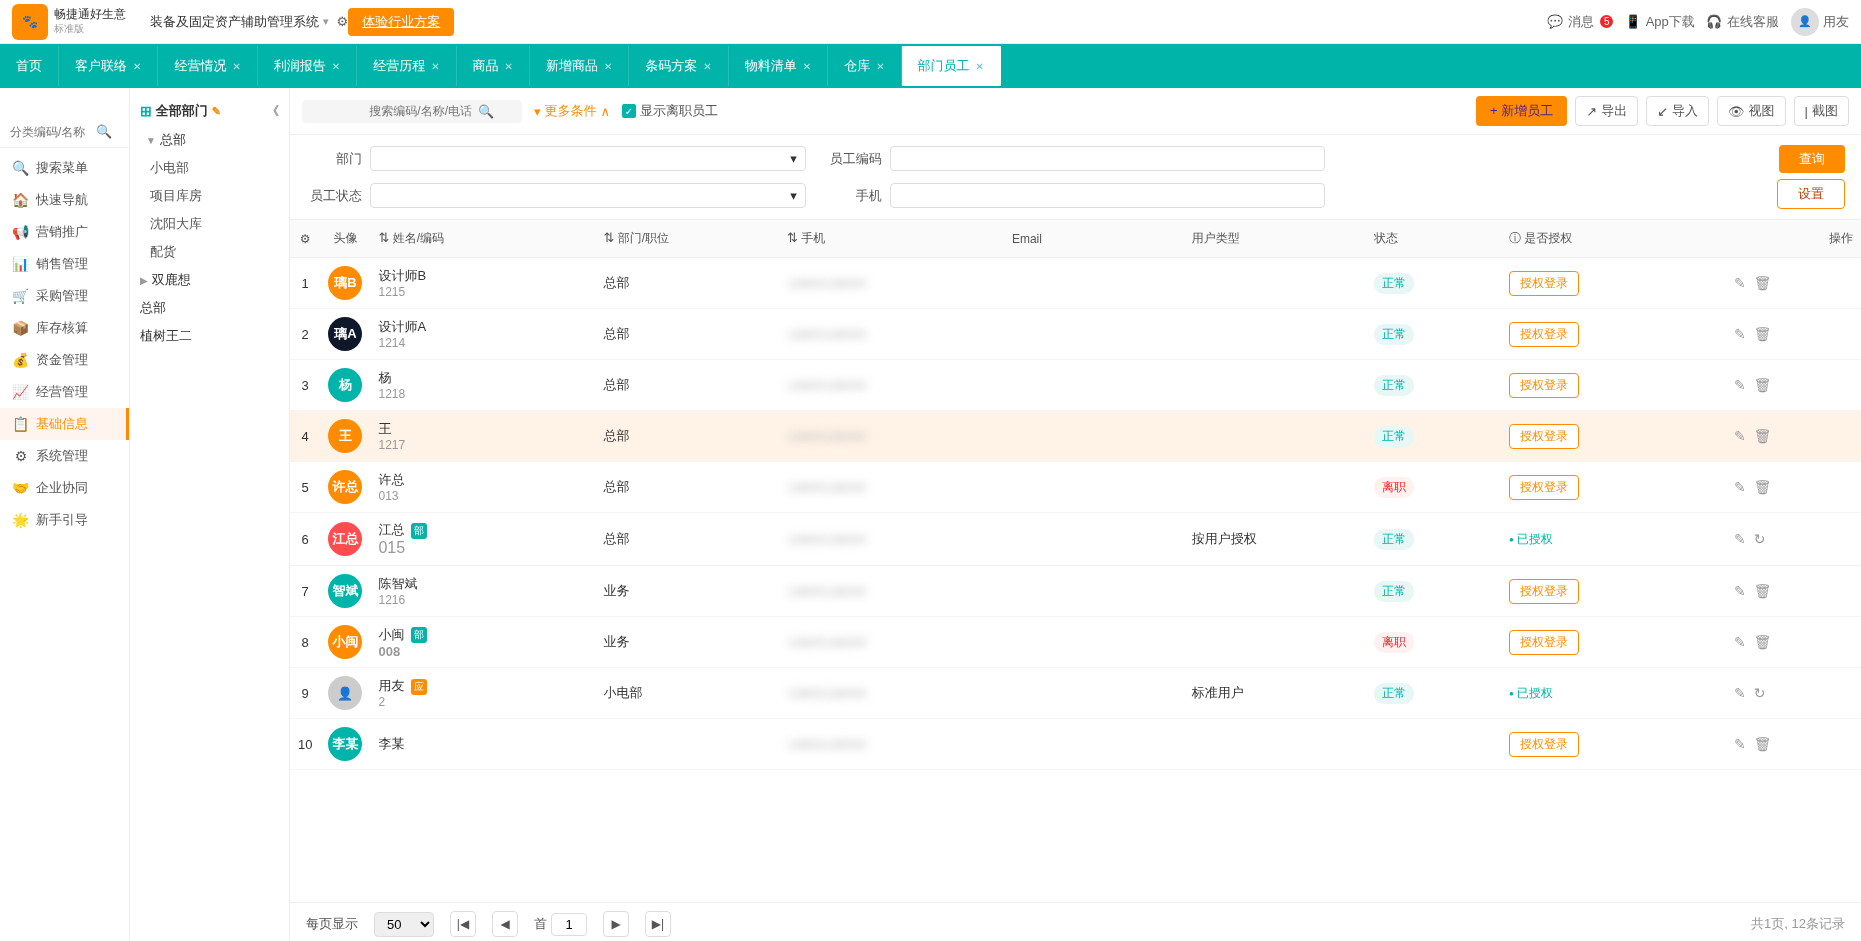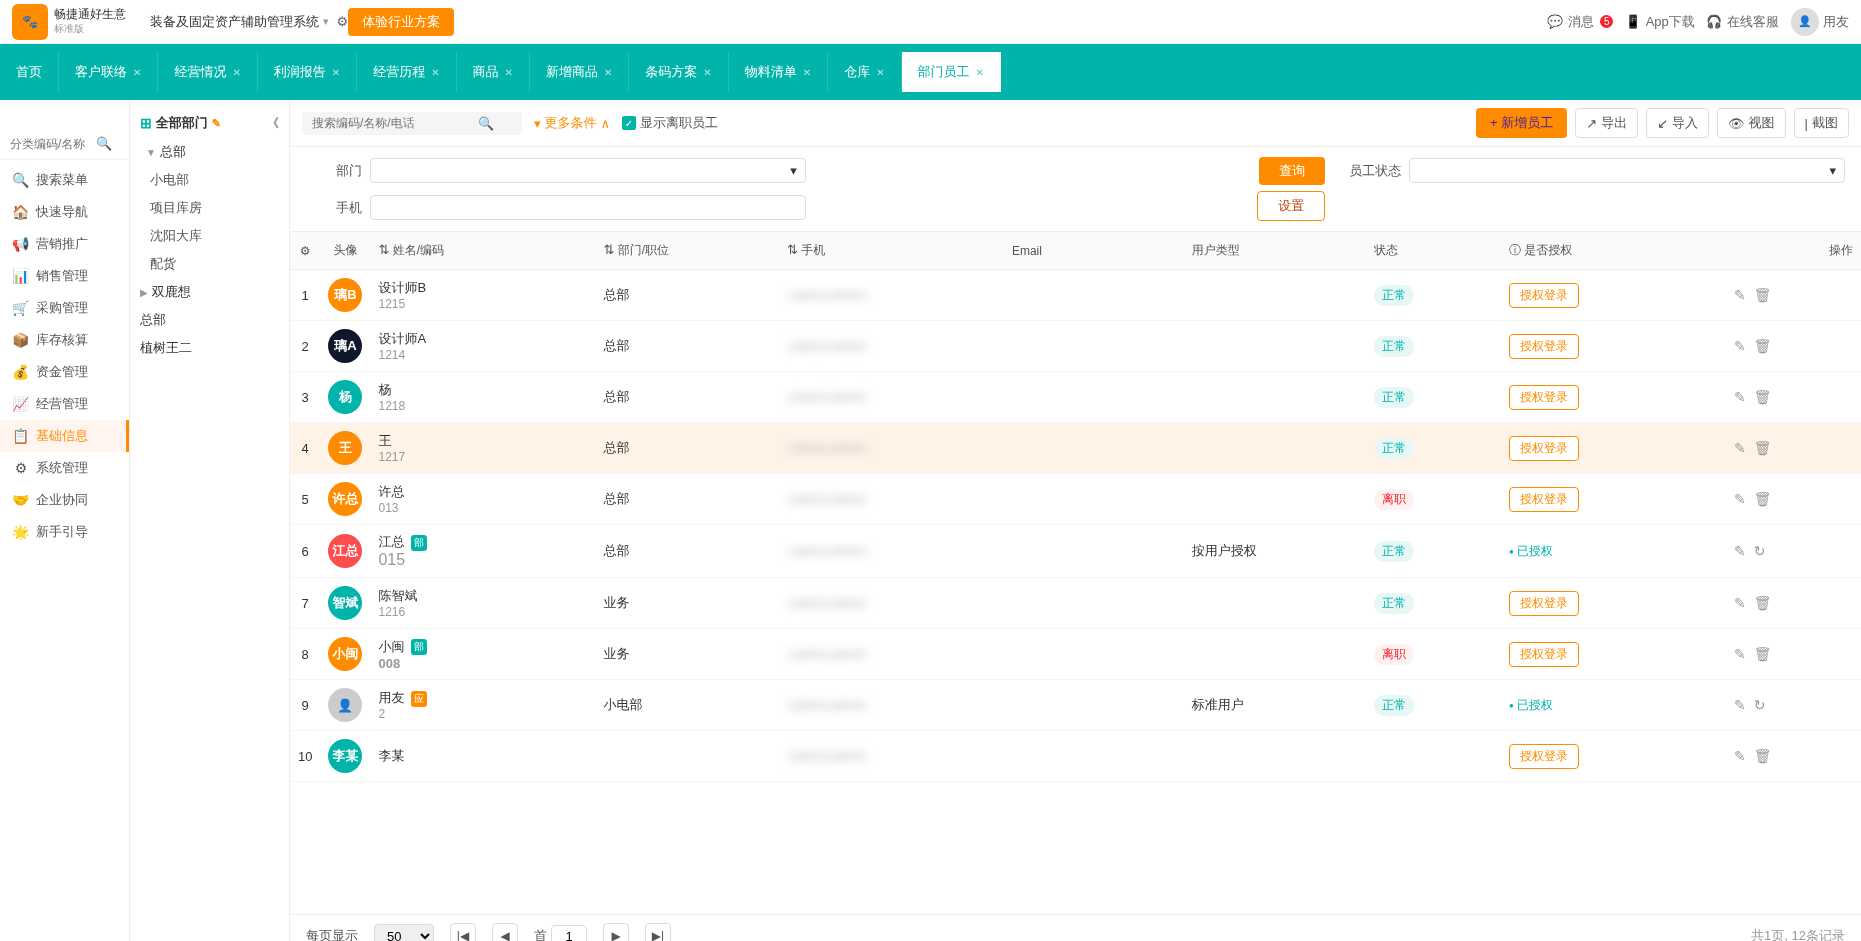--- a/index.html
+++ b/index.html
@@ -8,27 +8,27 @@
     
     .topbar { display: flex; align-items: center; background: #fff; height: 44px; padding: 0 12px; border-bottom: 1px solid #eee; }
     .logo-area { display: flex; align-items: center; gap: 6px; width: 130px; }
     .logo-icon { width: 36px; height: 36px; background: #ff8c00; border-radius: 6px; display: flex; align-items: center; justify-content: center; color: #fff; font-size: 10px; font-weight: bold; }
     .logo-text { font-size: 12px; color: #333; line-height: 1.3; }
     .logo-sub { font-size: 10px; color: #999; }
     .system-title { font-size: 13px; color: #333; margin-left: 8px; }
     .topbar-actions { display: flex; align-items: center; gap: 12px; margin-left: auto; }
     .topbar-btn { display: flex; align-items: center; gap: 4px; color: #666; cursor: pointer; font-size: 12px; }
     .badge { background: #f5222d; color: #fff; border-radius: 8px; font-size: 10px; padding: 1px 4px; margin-left: 2px; }
-    .trial-btn { background: #ff8c00; color: #fff; border: none; border-radius: 4px; padding: 5px 14px; cursor: pointer; font-size: 13px; }
+    .trial-btn { background: #ff8c00; color: #fff; border: none; border-radius: 4px; padding: 5px 14px; cursor: pointer; font-size: 13px; text-decoration: underline; }
     .dropdown-arrow { color: #999; margin-left: 4px; font-size: 11px; }
     .settings-icon { color: #666; cursor: pointer; margin-left: 8px; }
     .user-avatar { width: 28px; height: 28px; border-radius: 50%; background: #ddd; display: flex; align-items: center; justify-content: center; font-size: 11px; color: #666; }
 
     
-    .navtabs { background: #00b4aa; display: flex; align-items: center; height: 56px; padding: 0 0 0 0; overflow-x: auto; }
+    .navtabs { background: #00b4aa; display: flex; align-items: center; height: 44px; padding: 0 0 0 0; overflow-x: auto; }
     .navtab { color: #fff; padding: 0 16px; height: 40px; display: flex; align-items: center; gap: 4px; cursor: pointer; font-size: 13px; white-space: nowrap; border-right: 1px solid rgba(255,255,255,0.15); }
     .navtab.active { background: #fff; color: #00b4aa; }
     .navtab .close { font-size: 10px; margin-left: 2px; opacity: 0.7; }
     .navtab-home { padding: 0 16px; }
 
     
     .main-layout { display: flex; height: calc(941px - 44px - 40px); }
 
     
     .sidebar { width: 130px; background: #fff; border-right: 1px solid #eee; display: flex; flex-direction: column; padding: 8px 0; overflow-y: auto; flex-shrink: 0; }
@@ -54,21 +54,21 @@
     .dept-group-label { padding: 5px 10px; cursor: pointer; color: #333; font-size: 13px; display: flex; align-items: center; gap: 4px; font-weight: 500; }
     .arrow-down { color: #999; font-size: 10px; }
     .arrow-right { color: #999; font-size: 10px; }
 
     
     .main-content { flex: 1; display: flex; flex-direction: column; overflow: hidden; }
 
     
     .search-bar { background: #fff; padding: 8px 12px; display: flex; align-items: center; gap: 12px; border-bottom: 1px solid #eee; }
     .search-input-wrap { display: flex; align-items: center; background: #f5f5f5; border-radius: 4px; padding: 4px 10px; gap: 6px; width: 220px; }
-    .search-input-wrap input { border: none; outline: none; background: transparent; font-size: 12px; color: #333; width: 160px; }
+    .search-input-wrap input { border: none; outline: none; background: transparent; font-size: 12px; color: #333; width: 160px; text-align: right; }
     .filter-btn { display: flex; align-items: center; gap: 4px; color: #ff8c00; cursor: pointer; font-size: 13px; }
     .show-resigned { display: flex; align-items: center; gap: 4px; color: #555; font-size: 13px; cursor: pointer; }
     .checkbox-checked { width: 14px; height: 14px; background: #00b4aa; border-radius: 2px; display: flex; align-items: center; justify-content: center; color: #fff; font-size: 10px; }
     .action-btns { margin-left: auto; display: flex; align-items: center; gap: 8px; }
     .btn-add { background: #ff8c00; color: #4c1d95; border: none; border-radius: 4px; padding: 6px 14px; cursor: pointer; font-size: 13px; display: flex; align-items: center; gap: 4px; }
     .btn-outline { border: 1px solid #ddd; background: #fff; color: #555; border-radius: 4px; padding: 5px 10px; cursor: pointer; font-size: 12px; display: flex; align-items: center; gap: 4px; }
 
     
     .filter-form { background: #fff; padding: 10px 16px; border-bottom: 1px solid #eee; display: grid; grid-template-columns: 1fr 1fr 1fr; gap: 10px 20px; align-items: center; }
     .filter-row { display: flex; align-items: center; gap: 8px; }
@@ -339,20 +339,24 @@
         </div>
 
         <div class="filter-form">
           <div class="filter-row">
             <span class="filter-label">部门</span>
             <div class="filter-select">
               <span></span>
               <span>▾</span>
             </div>
           </div>
+          <div class="filter-row">
+            <span class="filter-label">员工编码</span>
+            <input class="filter-input" type="text" style="">
+          </div>
           <div class="filter-actions">
             <button class="btn-query">查询</button>
             <button class="btn-set">设置</button>
           </div>
           <div class="filter-row">
             <span class="filter-label">员工状态</span>
             <div class="filter-select">
               <span></span>
               <span>▾</span>
             </div>

